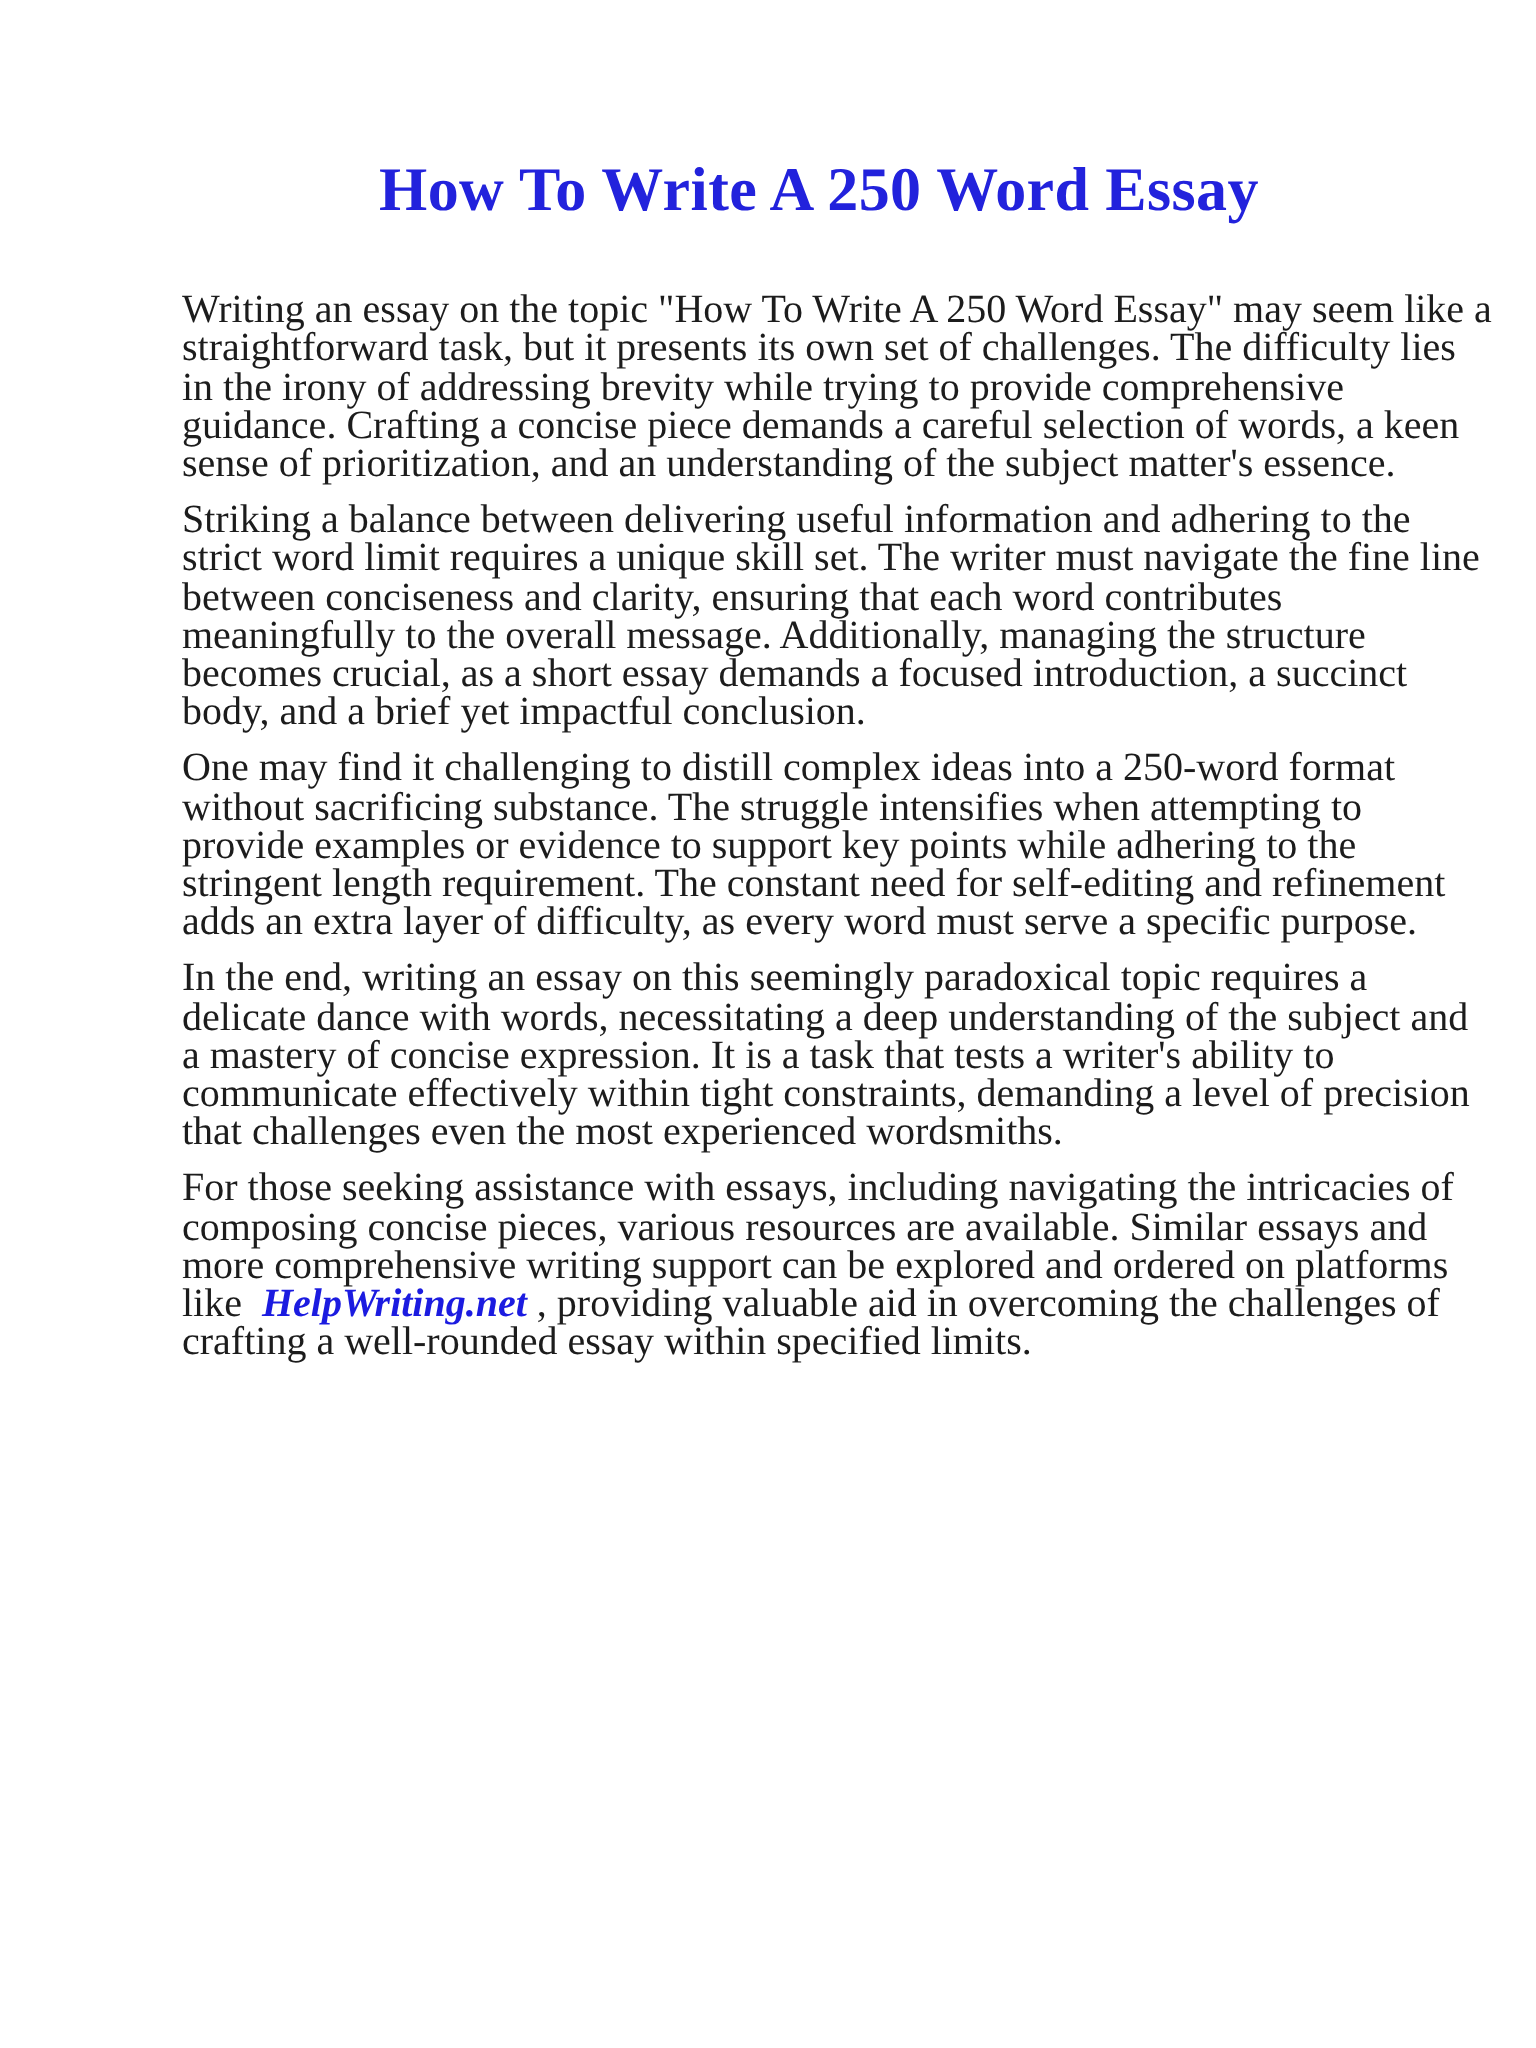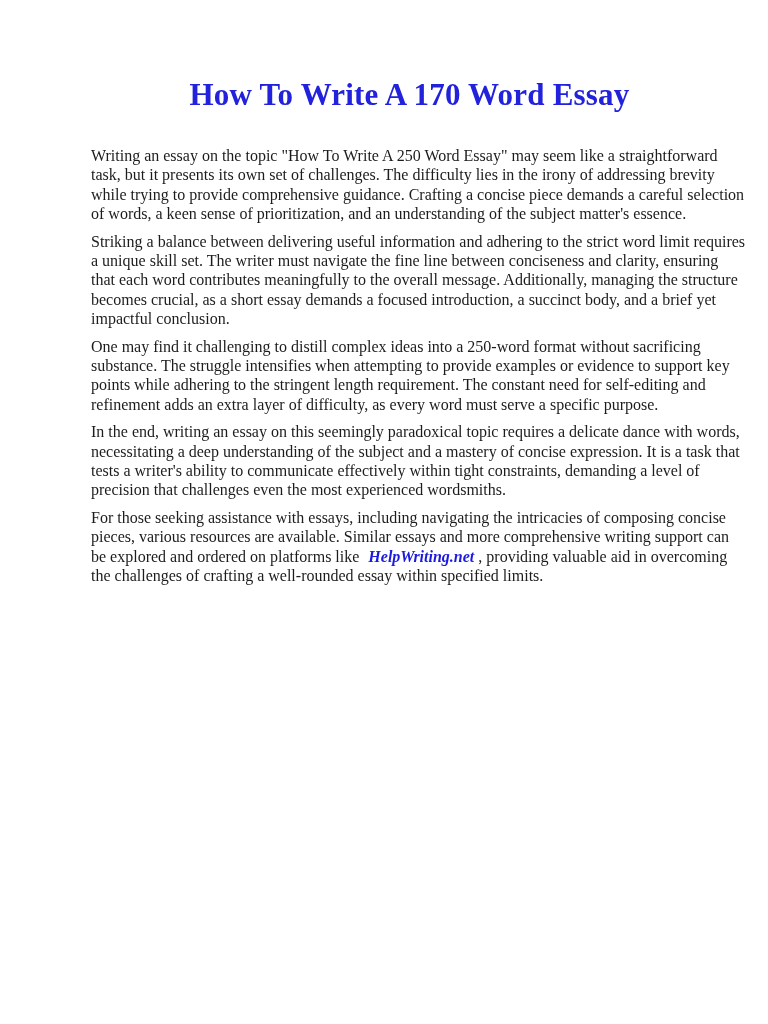--- a/index.html
+++ b/index.html
@@ -36,39 +36,39 @@
     font-weight: bold;
     text-align: center;
     color: var(--color-title, #2222DC);
     letter-spacing: 0.2px;
   }
   .doc-body {
     margin-top: 34px;
   }
   .doc-body p {
     margin: 0 0 8.5px 0;
-    font-size: 16px;
+    font-size: 20px;
     line-height: 19.3px;
     color: var(--color-body_text, #1C1C1C);
   }
   .inline-link {
     color: var(--color-link, #1B1BE0);
     font-weight: bold;
     text-decoration: none;
     margin-left: 5px;
     cursor: pointer;
     font-style: italic;
   }
 </style>
 </head>
 <body>
 
 <div class="page">
   <div class="content">
-    <h1 class="doc-title">How To Write A 170 Word Essay</h1>
+    <h1 class="doc-title">How To Write A 250 Word Essay</h1>
     <div class="doc-body">
       <p>Writing an essay on the topic "How To Write A 250 Word Essay" may seem like a straightforward task, but it presents its own set of challenges. The difficulty lies in the irony of addressing brevity while trying to provide comprehensive guidance. Crafting a concise piece demands a careful selection of words, a keen sense of prioritization, and an understanding of the subject matter's essence.</p>
       <p>Striking a balance between delivering useful information and adhering to the strict word limit requires a unique skill set. The writer must navigate the fine line between conciseness and clarity, ensuring that each word contributes meaningfully to the overall message. Additionally, managing the structure becomes crucial, as a short essay demands a focused introduction, a succinct body, and a brief yet impactful conclusion.</p>
       <p>One may find it challenging to distill complex ideas into a 250-word format without sacrificing substance. The struggle intensifies when attempting to provide examples or evidence to support key points while adhering to the stringent length requirement. The constant need for self-editing and refinement adds an extra layer of difficulty, as every word must serve a specific purpose.</p>
       <p>In the end, writing an essay on this seemingly paradoxical topic requires a delicate dance with words, necessitating a deep understanding of the subject and a mastery of concise expression. It is a task that tests a writer's ability to communicate effectively within tight constraints, demanding a level of precision that challenges even the most experienced wordsmiths.</p>
       <p><span>For those seeking assistance with essays, including navigating the intricacies of composing concise pieces, various resources are available. Similar essays and more comprehensive writing support can be explored and ordered on platforms like </span><a class="inline-link" href="#">HelpWriting.net</a><span> , providing valuable aid in overcoming the challenges of crafting a well-rounded essay within specified limits.</span></p>
     </div>
   </div>
 </div>
 

